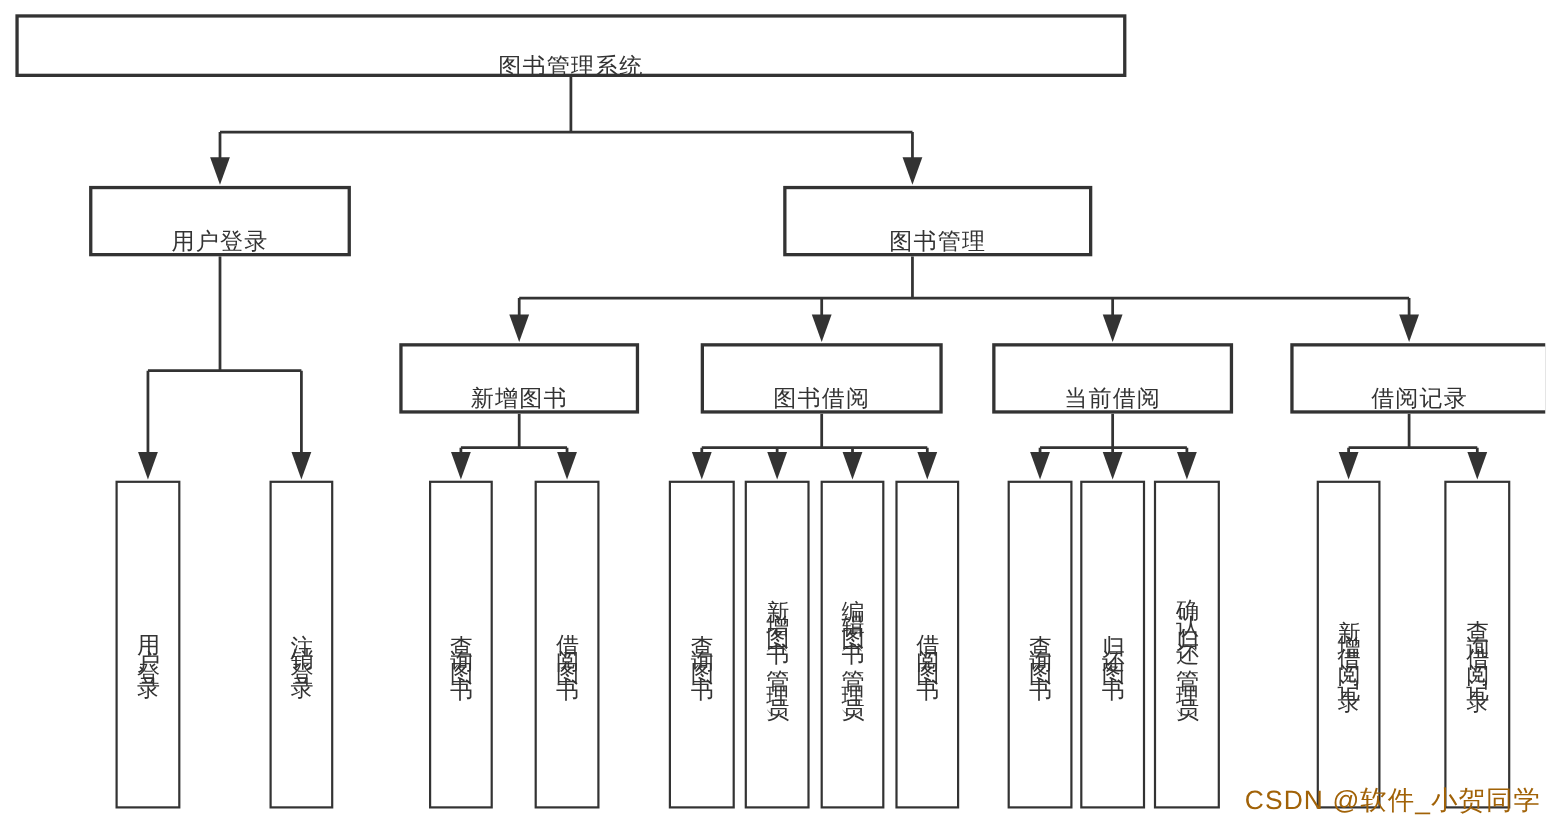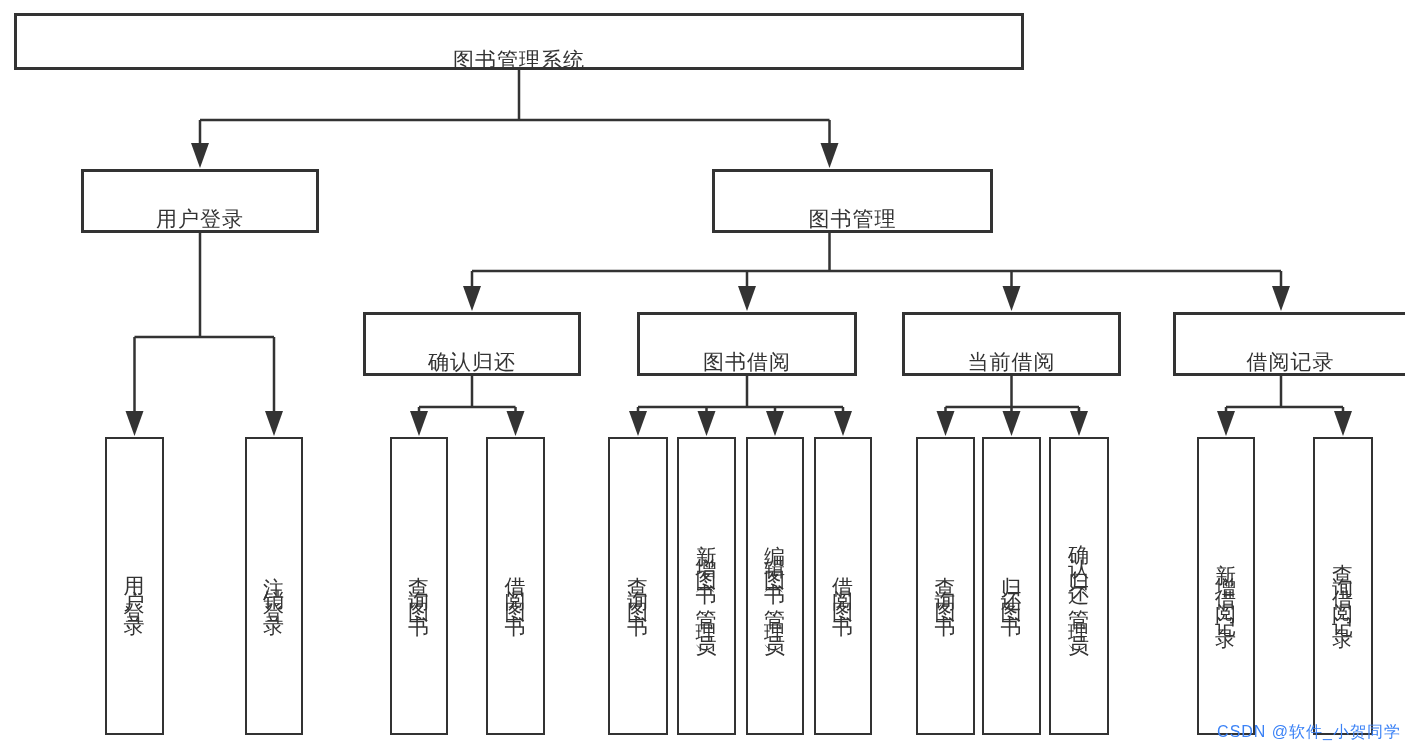--- a/index.html
+++ b/index.html
@@ -39,22 +39,22 @@
     writing-mode: vertical-rl;
     font-size: 21px;
     letter-spacing: 13px;
     color: #333333;
     line-height: 1;
   }
   .watermark {
     position: absolute;
     right: 4px;
     bottom: 4px;
-    font-size: 16px;
-    color: #3b82f6;
+    font-size: 24px;
+    color: #a16207;
     letter-spacing: 1px;
     z-index: 6;
     white-space: nowrap;
   }
 </style>
 </head>
 <body>
 
 <div class="stage">
 
@@ -103,21 +103,21 @@
   </div>
 
   <div class="box" style="left:81px; top:169px; width:238px; height:64px;">
     <span class="h-label">用户登录</span>
   </div>
   <div class="box" style="left:712px; top:169px; width:281px; height:64px;">
     <span class="h-label">图书管理</span>
   </div>
 
   <div class="box" style="left:363px; top:312px; width:218px; height:64px;">
-    <span class="h-label">确认归还</span>
+    <span class="h-label">新增图书</span>
   </div>
   <div class="box" style="left:637px; top:312px; width:220px; height:64px;align-items:center;">
     <span class="h-label">图书借阅</span>
   </div>
   <div class="box" style="left:902px; top:312px; width:219px; height:64px;">
     <span class="h-label">当前借阅</span>
   </div>
   <div class="box" style="left:1173px; top:312px; width:235px; height:64px;">
     <span class="h-label">借阅记录</span>
   </div>

